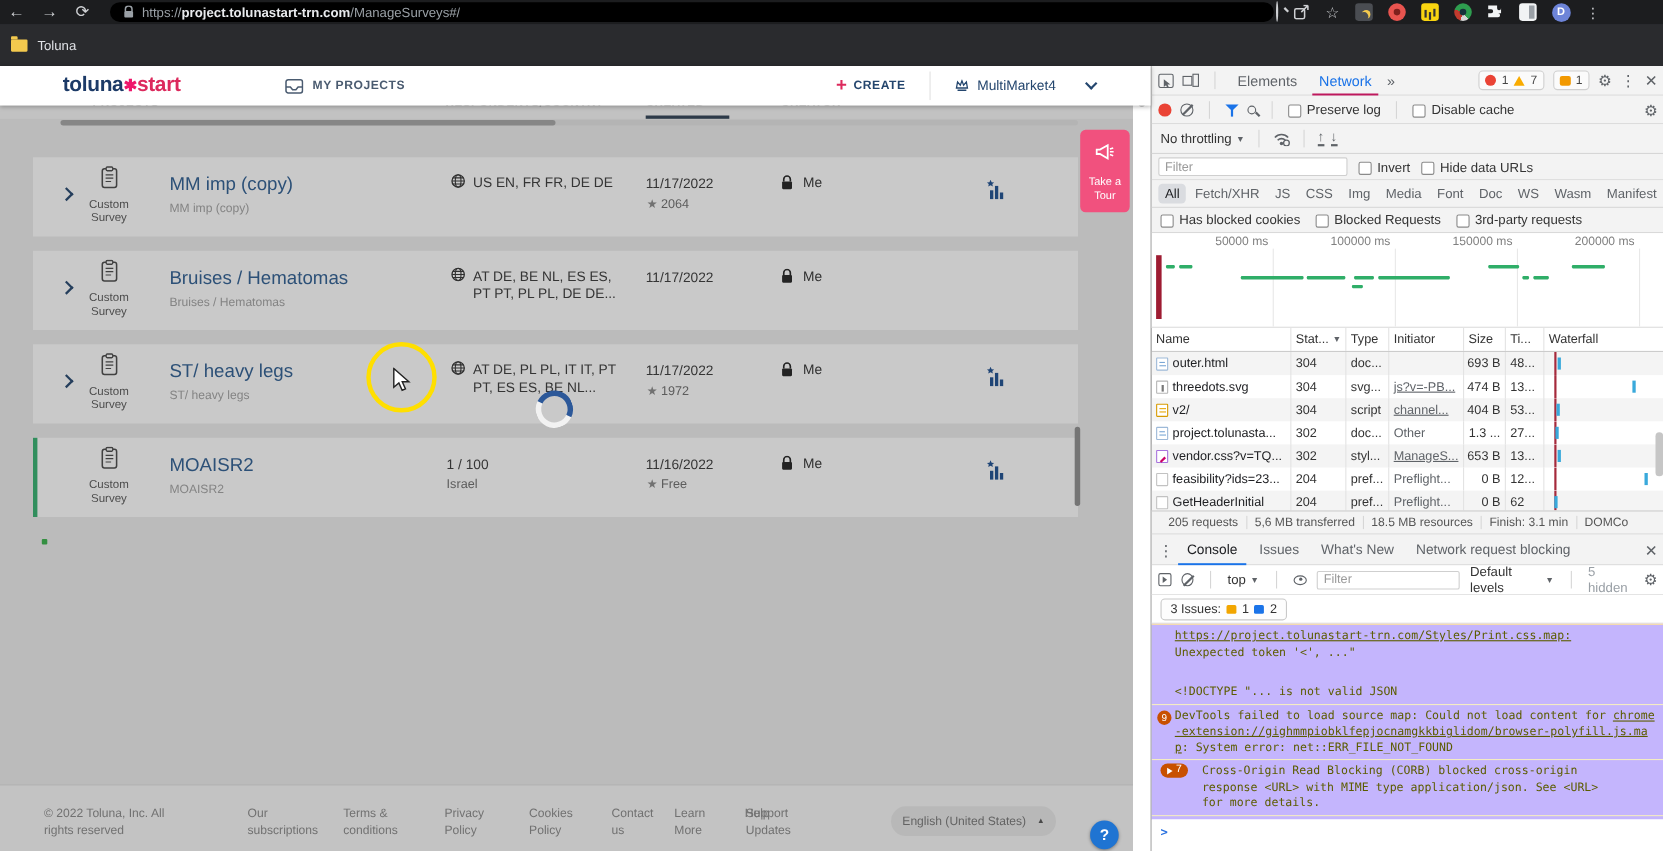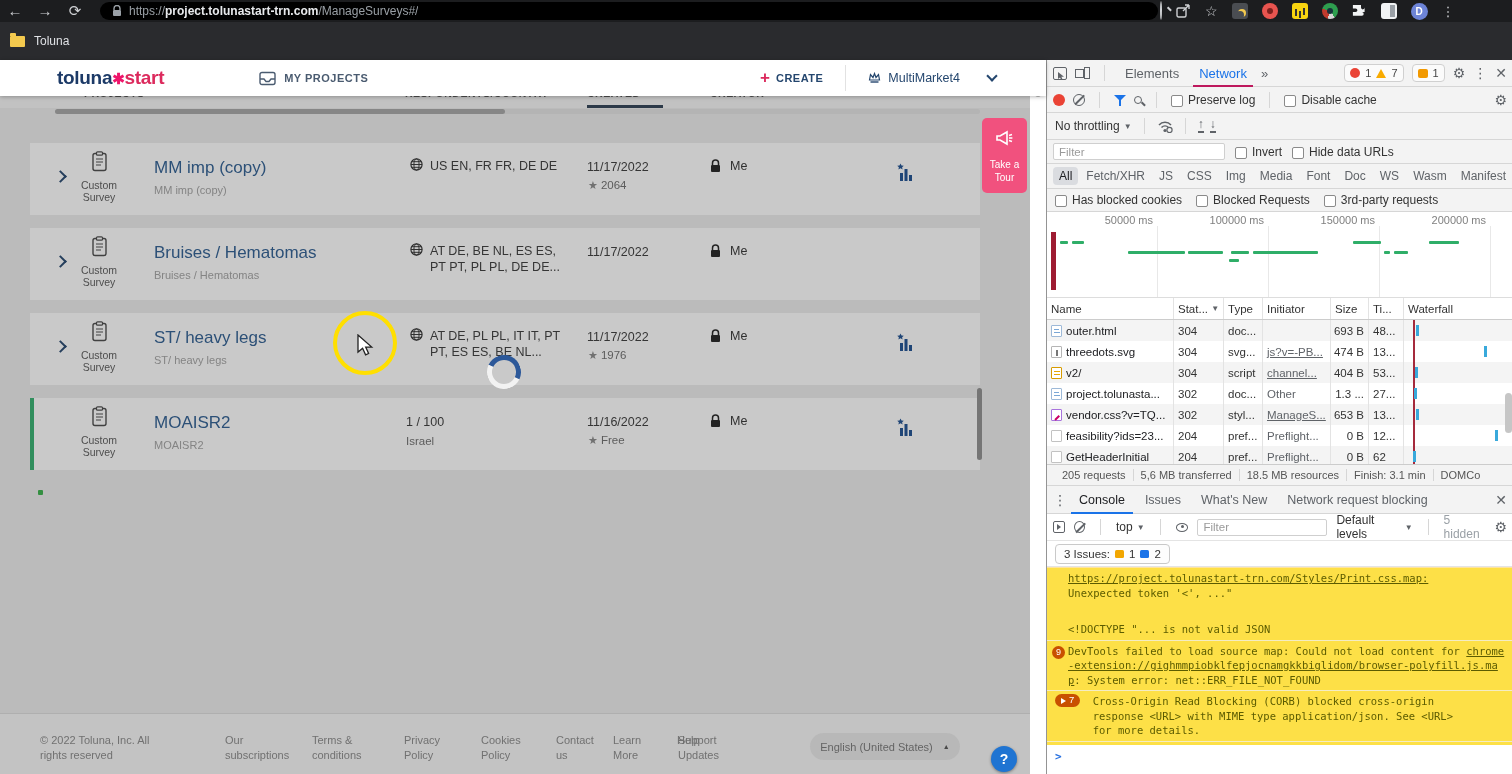--- a/index.html
+++ b/index.html
@@ -149,21 +149,21 @@
 .sidebtn i{position:absolute;left:3px;top:2px;border-top:3px solid transparent;border-bottom:3px solid transparent;border-left:4px solid #5f6368}
 .eye{width:14px;height:9px;border:1.5px solid #5f6368;border-radius:50%;position:relative}
 .eye i{position:absolute;left:4px;top:1.5px;width:3px;height:3px;border-radius:50%;background:#5f6368}
 .ddtext{font-size:12px;color:#333;display:flex;align-items:center;gap:4px}
 .ddcaret{font-size:8px;color:#5f6368}
 .grayt{color:#9aa0a6;font-size:12px}
 #dt-issues{top:481px;height:26px;background:#fff;border-bottom:1px solid #e4e4e4;padding:0 8px}
 .issuepill{display:flex;align-items:center;gap:5px;border:1px solid #c9c9c9;border-radius:4px;padding:3px 8px;font-size:11.5px;color:#333;background:#fdfdfd}
 .minichat{width:9px;height:8px;border-radius:1.5px;display:inline-block}
 
-#dt-msgs{top:507px;height:178px;width:466px;position:absolute;background:#fde047;overflow:hidden;font-family:"DejaVu Sans Mono","Liberation Mono",monospace;font-size:10.5px;line-height:14.5px;color:#5c5c00;border-top:1px solid #ffe49c}
+#dt-msgs{top:507px;height:178px;width:466px;position:absolute;background:#c4b5fd;overflow:hidden;font-family:"DejaVu Sans Mono","Liberation Mono",monospace;font-size:10.5px;line-height:14.5px;color:#5c5c00;border-top:1px solid #ffe49c}
 .msg{padding:3px 8px 3px 21px;border-bottom:1px solid #f4ecc3;position:relative}
 .msg a{color:#5c5c00;text-decoration:underline;word-break:break-all}
 .badge9{position:absolute;left:5px;top:5px;width:13px;height:13px;border-radius:50%;background:#c85000;color:#fff;font-size:9px;line-height:13px;text-align:center;font-family:"Liberation Sans",sans-serif}
 .badge7{display:inline-flex;align-items:center;gap:3px;background:#c85000;color:#fff;border-radius:8px;padding:0 6px;height:13px;font-size:9.5px;font-family:"Liberation Sans",sans-serif;margin-right:6px;vertical-align:top}
 .badge7 i{width:0;height:0;border-top:3.5px solid transparent;border-bottom:3.5px solid transparent;border-left:5px solid #fff}
 .msg4text{display:inline-block;width:380px;vertical-align:top}
 #dt-prompt{top:685px;height:29px;width:466px;position:absolute;background:#fff;padding:5px 8px;font-family:"DejaVu Sans Mono",monospace;font-size:11px;color:#2871e0;font-weight:bold}
 </style>
 </head>
 <body>
@@ -340,21 +340,21 @@
   <div class="ssub">ST/ heavy legs</div>
   <div class="markets">
     <svg width="13" height="13" viewBox="0 0 13 13">
         <circle cx="6.5" cy="6.5" r="5.6" fill="none" stroke="#333" stroke-width="1.2"></circle>
         <ellipse cx="6.5" cy="6.5" rx="2.6" ry="5.6" fill="none" stroke="#333" stroke-width="1"></ellipse>
         <path d="M1 6.5h11M1.6 3.7h9.8M1.6 9.3h9.8" stroke="#333" stroke-width="1"></path>
       </svg>
     <span class="mtext">AT DE, PL PL, IT IT, PT PT, ES ES, BE NL...</span>
   </div>
   <div class="screated">11/17/2022</div>
-  <div class="sstars"><span class="st">★</span><span>1976</span></div>
+  <div class="sstars"><span class="st">★</span><span>1972</span></div>
   <div class="screator">
     <svg width="11" height="14" viewBox="0 0 11 14">
         <path d="M2.5 6V4a3 3 0 0 1 6 0v2" fill="none" stroke="#222" stroke-width="1.5"></path>
         <rect x="1" y="6" width="9" height="7" rx="1" fill="#222"></rect>
       </svg>
     <span>Me</span>
   </div>
   <span class="charticon">
     <svg width="17" height="19" viewBox="0 0 17 19">
         <path d="M4.5 0.5l1 2.1 2.3.2-1.7 1.5.5 2.2-2.1-1.2-2.1 1.2.5-2.2L1.2 2.8l2.3-.2z" fill="#1d4f91"></path>

